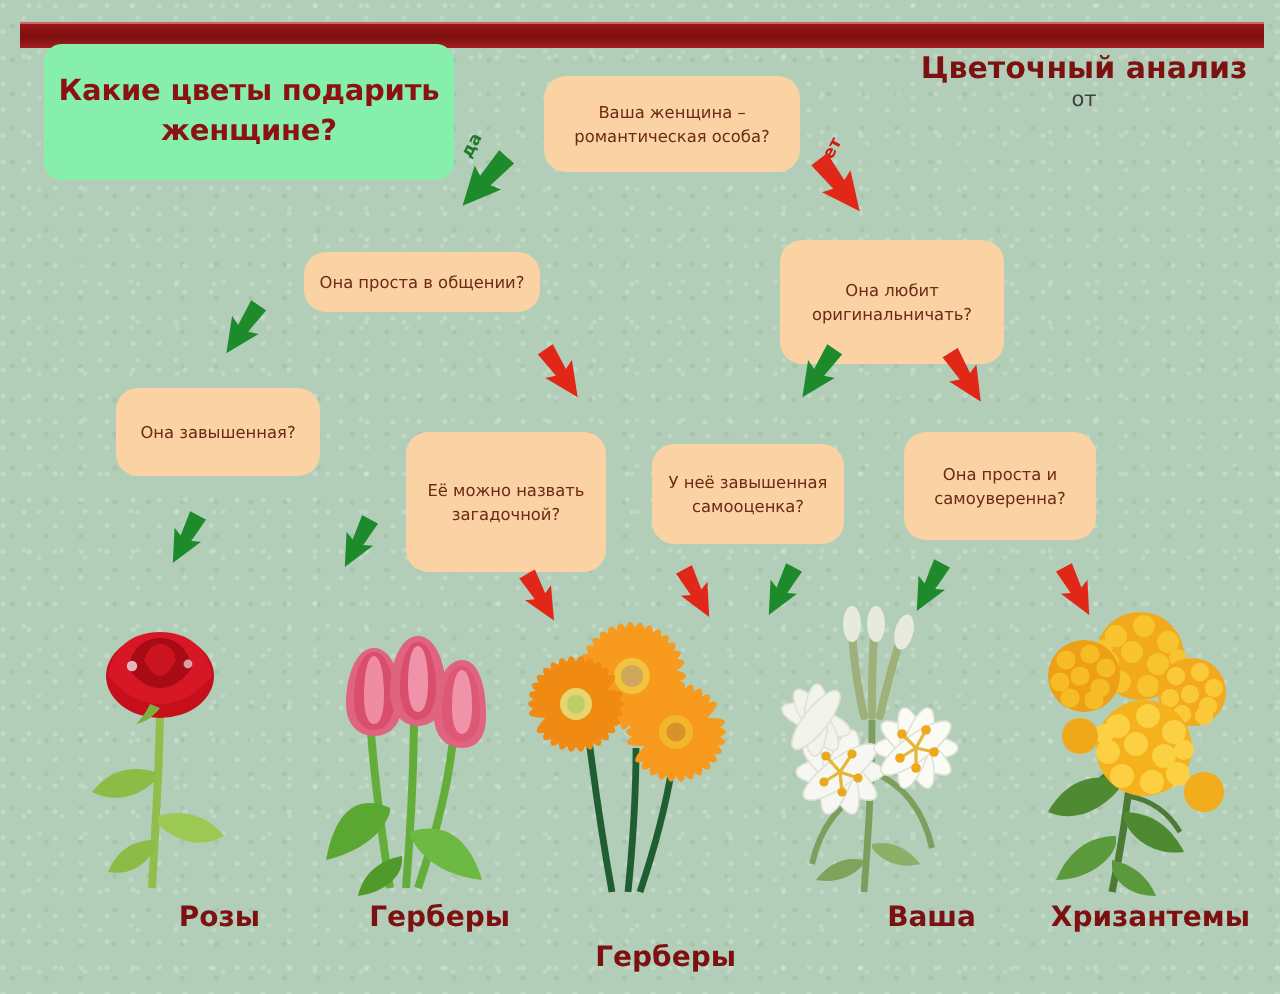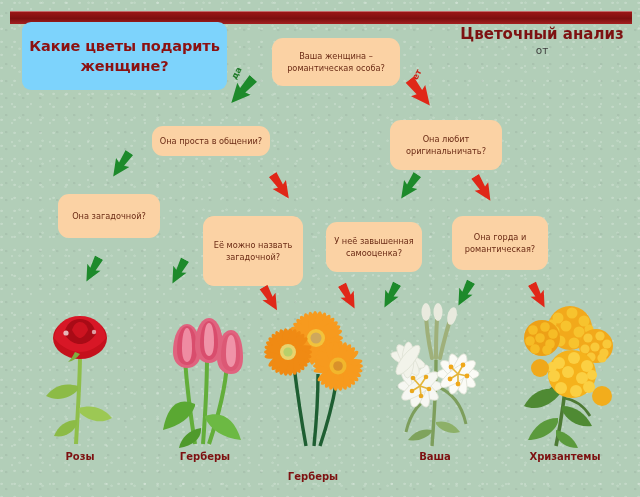--- a/index.html
+++ b/index.html
@@ -28,21 +28,21 @@
   }
   .topbar {
     position: absolute; left: 10px; top: 11px;
     width: 622px; height: 13px;
     background: linear-gradient(#9b1616, #7d0f0f 55%, #a32020);
     border-top: 1px solid #c46a6a;
   }
   .title-card {
     position: absolute; left: 22px; top: 22px;
     width: 205px; height: 68px;
-    background: #7dd3fc;
+    background: #86efac;
     border-radius: 9px;
     display: flex; flex-direction: column;
     align-items: center; justify-content: center;
     padding: 4px 8px;
   }
   .title-line {
     color: #8c1111;
     font-family: "DejaVu Sans", sans-serif;
     font-weight: bold;
     font-size: 14.5px;
@@ -104,22 +104,22 @@
     position: absolute;
     font-size: 8.5px; font-weight: bold;
     white-space: nowrap;
   }
   .yes-label { color: #1f7a28; }
   .no-label { color: #d01c10; }
   .flower { position: absolute; }
   .flower svg { display: block; }
   .flabel {
     position: absolute;
-    text-align: center;
-    color: #7d1111; font-weight: bold; font-size: 10px;
+    text-align: right;
+    color: #7d1111; font-weight: bold; font-size: 14px;
     white-space: nowrap;
   }
 </style>
 </head>
 <body>
 
 <div id="stage">
 
   <div class="topbar"></div>
 
@@ -130,29 +130,29 @@
 
   <div class="brand">
     <div class="brand-title">Цветочный анализ</div>
     <div class="brand-ot">от</div>
   </div>
 
   <div class="qbox" style="left:272px; top:38px; width:128px; height:48px;">Ваша женщина – романтическая особа?</div>
 
   <div class="qbox" style="left:152px; top:126px; width:118px; height:30px;">Она проста в общении?</div>
 
-  <div class="qbox" style="left:390px; top:120px; width:112px; height:50px;">Она любит оригинальничать?</div>
-
-  <div class="qbox" style="left:58px; top:194px; width:102px; height:44px;">Она загадочной?</div>
+  <div class="qbox" style="left:390px; top:120px; width:112px; height:62px;">Она любит оригинальничать?</div>
+
+  <div class="qbox" style="left:58px; top:194px; width:102px; height:44px;">Она завышенная?</div>
 
   <div class="qbox" style="left:203px; top:216px; width:100px; height:70px;">Её можно назвать загадочной?</div>
 
   <div class="qbox" style="left:326px; top:222px; width:96px; height:50px;">У неё завышенная самооценка?</div>
 
-  <div class="qbox" style="left:452px; top:216px; width:96px; height:54px;">Она горда и романтическая?</div>
+  <div class="qbox" style="left:452px; top:216px; width:96px; height:54px;">Она проста и самоуверенна?</div>
 
   <div class="edge-label yes-label" style="left:230px; top:68px; transform:rotate(-62deg);">да</div>
   <div class="edge-label no-label" style="left:407px; top:72px; transform:rotate(-62deg);">нет</div>
 
   <div class="arrow" style="left:232px; top:74px; transform:rotate(42deg);">
     <svg width="20" height="34" viewBox="0 0 20 34">
         <path d="M10 33 L1 14 L6.5 16 L5 0 L15 0 L13.5 16 L19 14 Z" fill="#1d8a2b"></path>
       </svg>
   </div>
   <div class="arrow" style="left:410px; top:76px; transform:rotate(-38deg);">

